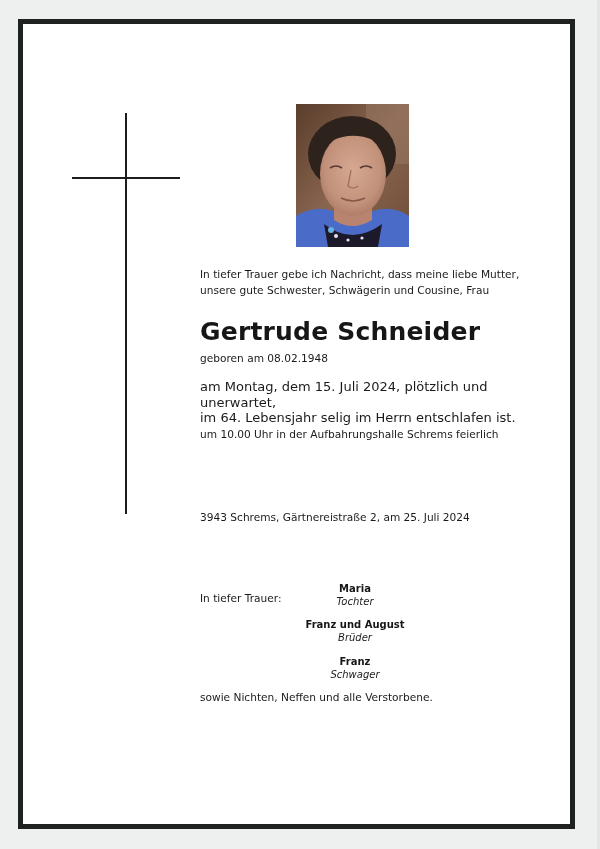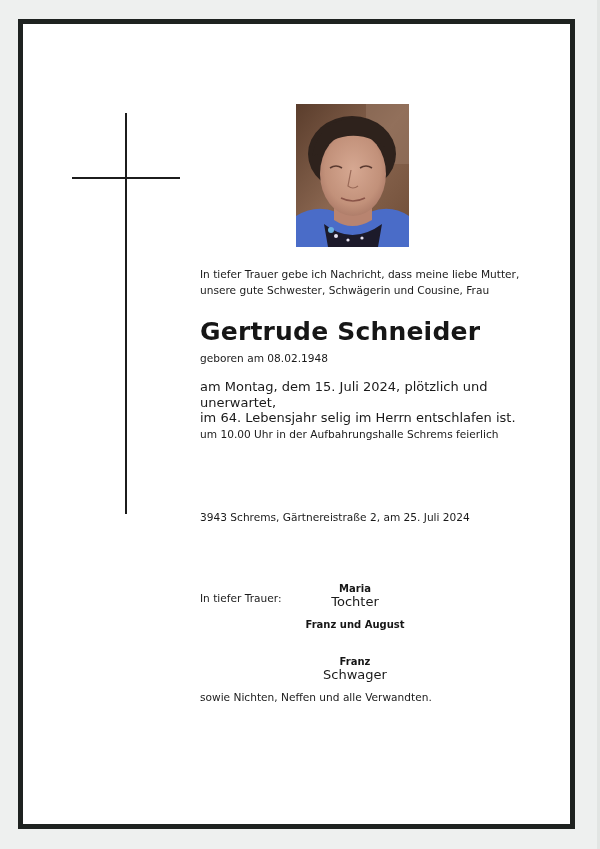--- a/index.html
+++ b/index.html
@@ -111,22 +111,23 @@
   }
   .mourner .mname {
     display: block;
     font-size: 10px;
     font-weight: bold;
     line-height: 16px;
     color: #161616;
   }
   .mourner .mrel {
     display: block;
-    font-size: 13px;
+    font-size: 10px;
     line-height: 10px;
+    font-style: italic;
   }
   .m1 { top: 581px; }
   .m2 { top: 617px; }
   .m3 { top: 654px; }
   .closing {
     top: 690px;
     font-size: 10.6px;
     line-height: 15px;
   }
 </style>
@@ -202,19 +203,20 @@
 <div class="content place-date">3943 Schrems, Gärtnereistraße 2, am 25. Juli 2024</div>
 
 <div class="content mourning-label">In tiefer Trauer:</div>
 
 <div class="mourner m1">
   <span class="mname">Maria</span>
   <span class="mrel">Tochter</span>
 </div>
 <div class="mourner m2">
   <span class="mname">Franz und August</span>
+  <span class="mrel">Brüder</span>
 </div>
 <div class="mourner m3">
   <span class="mname">Franz</span>
   <span class="mrel">Schwager</span>
 </div>
 
-<div class="content closing">sowie Nichten, Neffen und alle Verwandten.</div>
+<div class="content closing">sowie Nichten, Neffen und alle Verstorbene.</div>
 
 </body></html>

